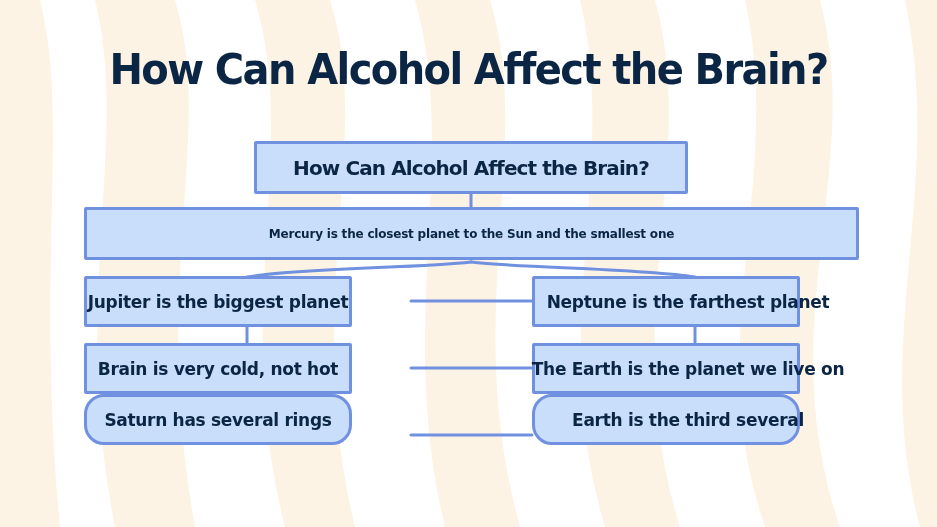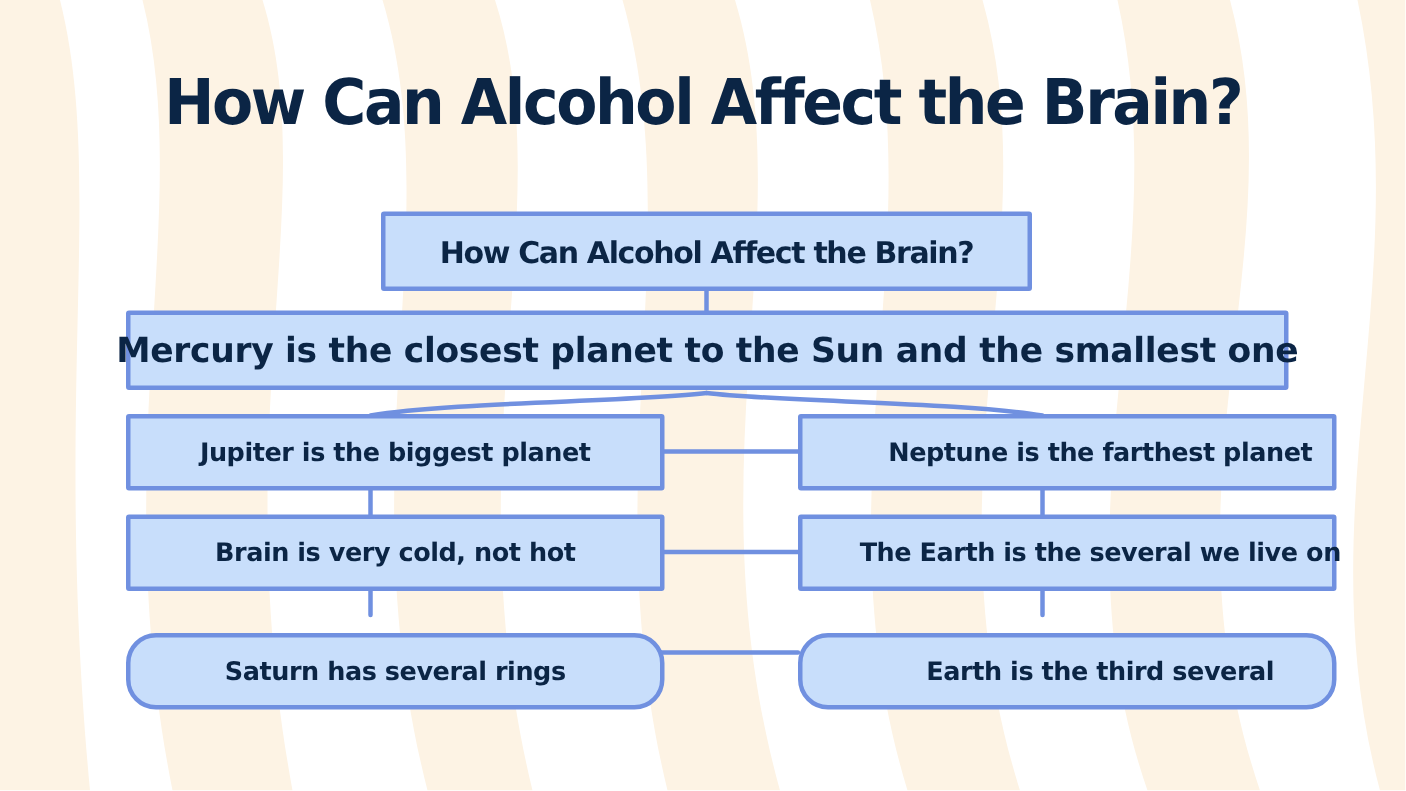--- a/index.html
+++ b/index.html
@@ -38,31 +38,31 @@
       text-align: center;
       white-space: nowrap;
       z-index: 2;
     }
     .box.header {
       left: 254px; top: 141px; width: 434px; height: 53px;
       font-weight: 700; font-size: 20px; letter-spacing: -0.9px;
     }
     .box.main {
       left: 84px; top: 207px; width: 775px; height: 53px;
-      font-weight: 600; font-size: 23px; letter-spacing: -0.2px;
+      font-weight: 600; font-size: 12px; letter-spacing: -0.2px;
     }
     .box.node {
-      width: 359px; height: 51px;
+      width: 268px; height: 51px;
       font-weight: 600; font-size: 17px; letter-spacing: -0.3px;
     }
     .col-left { left: 84px; }
     .col-right { left: 532px; padding-left: 44px; }
     .row-1 { top: 276px; }
     .row-2 { top: 343px; }
-    .row-3 { top: 422px; border-radius: 20px; }
+    .row-3 { top: 394px; border-radius: 20px; }
   </style>
 </head>
 <body>
 
 <svg class="bg" viewBox="0 0 937 527" preserveAspectRatio="none">
   <g fill="#fdf3e4">
     <path d="M0,0 L40,0 C70,120 35,260 60,527 L0,527 Z"></path>
     <path d="M95,0 L175,0 C215,130 150,280 195,527 L115,527 C70,300 130,140 95,0 Z"></path>
     <path d="M255,0 L330,0 C375,140 300,300 355,527 L285,527 C230,310 300,150 255,0 Z"></path>
     <path d="M415,0 L490,0 C535,150 460,310 520,527 L445,527 C395,320 460,160 415,0 Z"></path>
@@ -90,14 +90,14 @@
 </svg>
 
 <div class="box header">How Can Alcohol Affect the Brain?</div>
 <div class="box main">Mercury is the closest planet to the Sun and the smallest one</div>
 
 <div class="box node col-left row-1">Jupiter is the biggest planet</div>
 <div class="box node col-left row-2">Brain is very cold, not hot</div>
 <div class="box node col-left row-3">Saturn has several rings</div>
 
 <div class="box node col-right row-1">Neptune is the farthest planet</div>
-<div class="box node col-right row-2">The Earth is the several we live on</div>
+<div class="box node col-right row-2">The Earth is the planet we live on</div>
 <div class="box node col-right row-3">Earth is the third several</div>
 
 </body></html>

